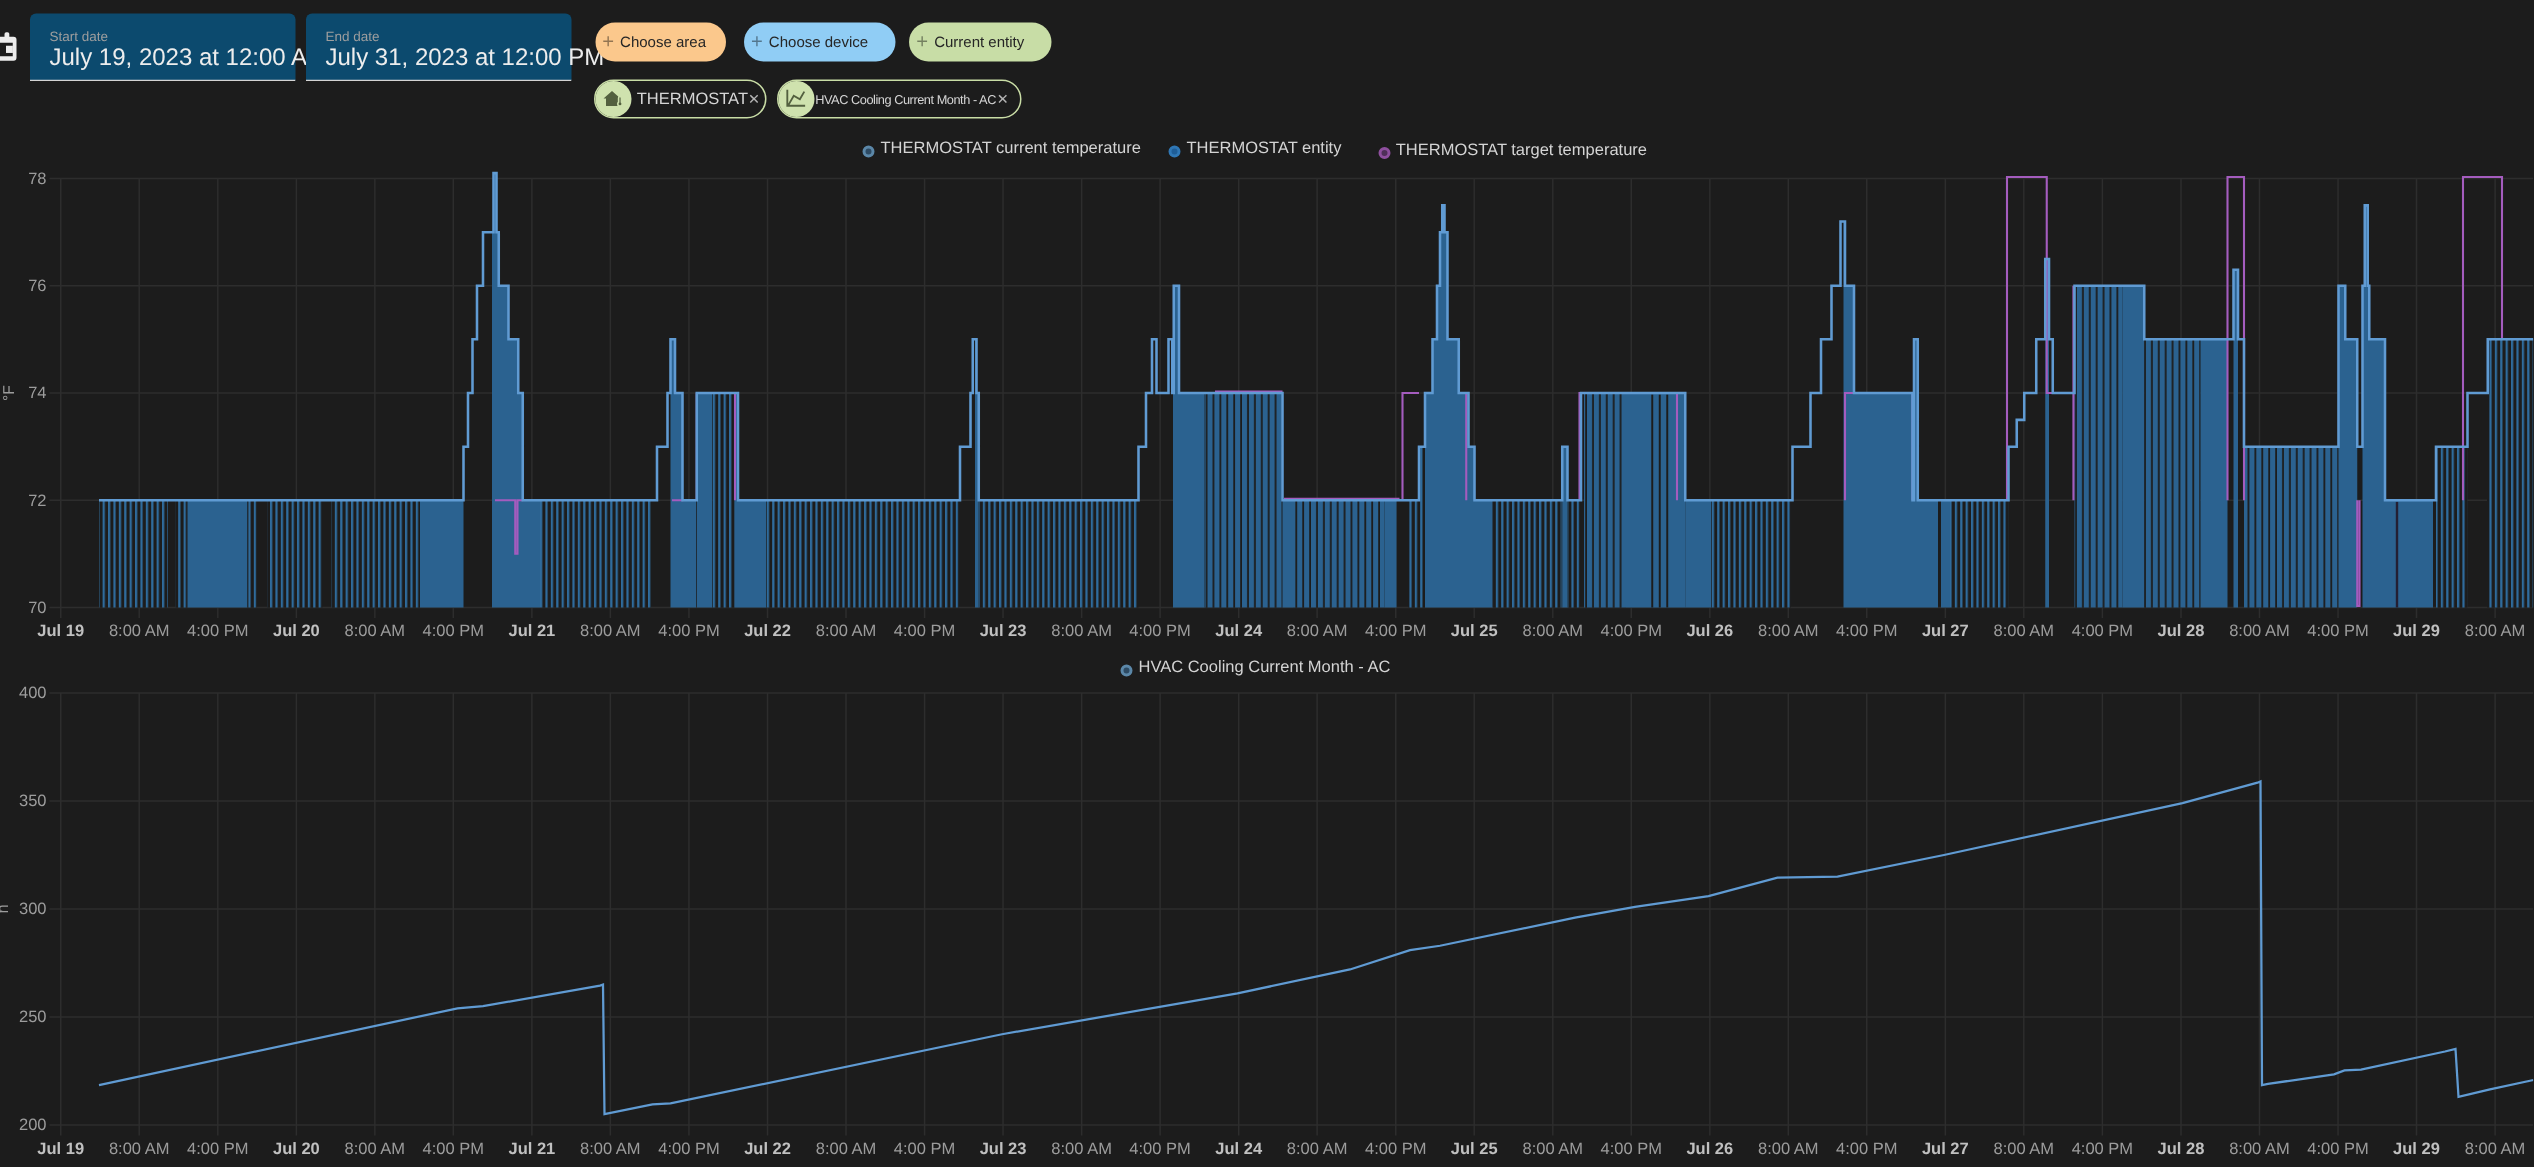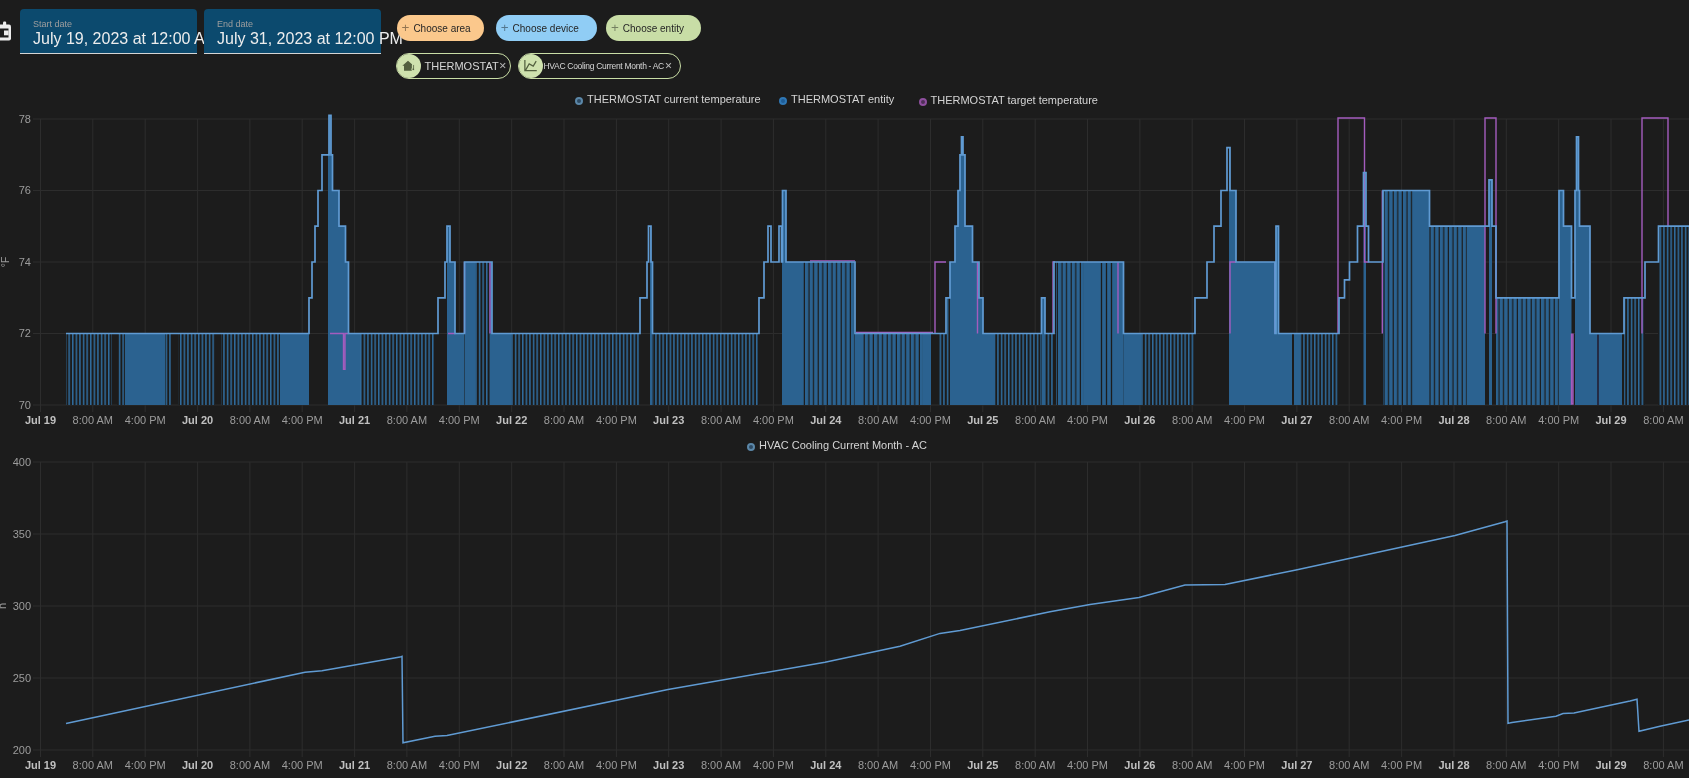--- a/index.html
+++ b/index.html
@@ -33,21 +33,21 @@
 <div class="chip" style="left:396.5px;width:87px;background:#fbc88c">
     <span class="plus">+</span>
     <span class="lbl">Choose area</span>
   </div>
 <div class="chip" style="left:495.7px;width:101px;background:#90cdf5">
     <span class="plus">+</span>
     <span class="lbl">Choose device</span>
   </div>
 <div class="chip" style="left:605.9px;width:95.5px;background:#c8dda6">
     <span class="plus">+</span>
-    <span class="lbl">Choose entity</span>
+    <span class="lbl">Current entity</span>
   </div>
 <div class="ochip" style="left:395.5px;width:115px">
     <span class="av">
       <svg width="16" height="16" viewBox="0 0 24 24">
         <path fill="#53603f" d="M10.5 4L2 11.5H4.5V19H16.5V11.5H19L10.5 4Z"></path>
         <path fill="#53603f" stroke="#cfe2ae" stroke-width="1.6" d="M18.5 9.5C17.7 9.5 17.1 10.1 17.1 10.9V15.2C16.6 15.6 16.3 16.2 16.3 16.9C16.3 18.1 17.3 19.1 18.5 19.1C19.7 19.1 20.7 18.1 20.7 16.9C20.7 16.2 20.4 15.6 19.9 15.2V10.9C19.9 10.1 19.3 9.5 18.5 9.5Z"></path>
       </svg>
     </span>
     <span class="lbl">THERMOSTAT</span>
     <span class="x" style="margin-left:auto">✕</span>

